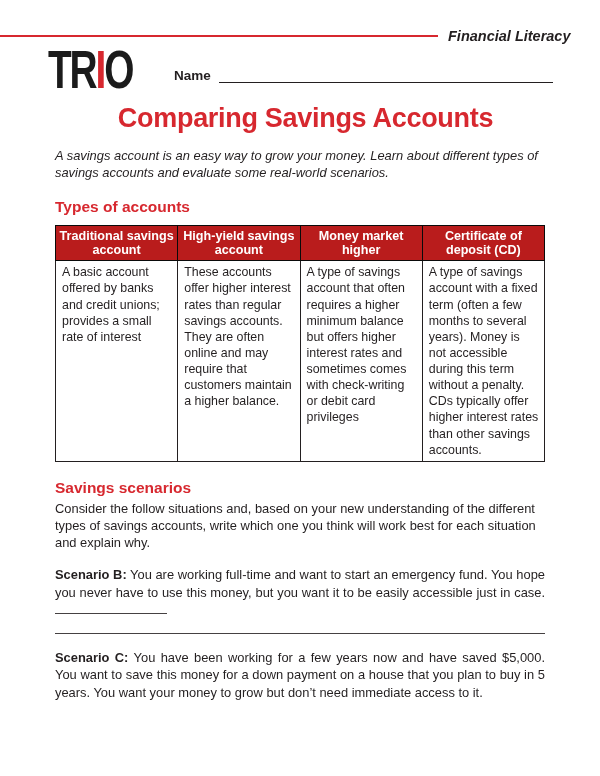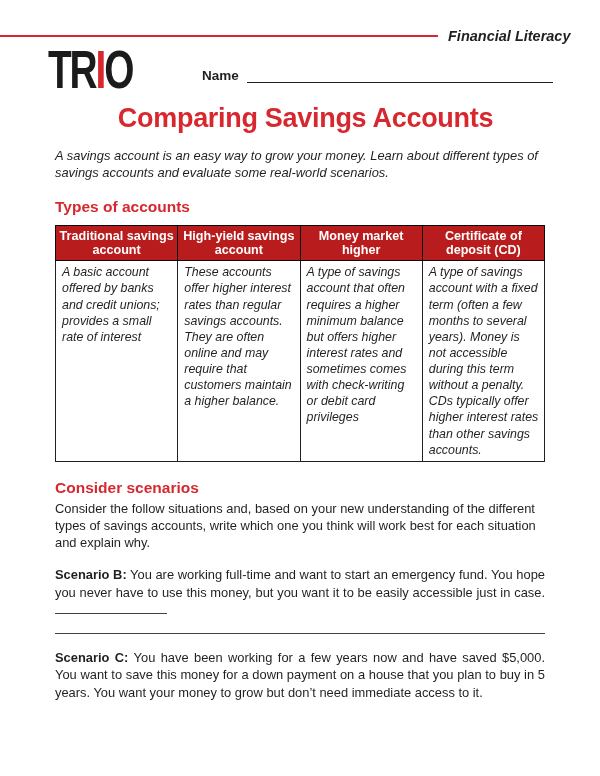--- a/index.html
+++ b/index.html
@@ -17,38 +17,38 @@
   .topbar{position:absolute;top:28px;left:0;width:100%;display:flex;align-items:center;}
   .topbar-rule{width:438px;height:2px;background:var(--red);}
   .topbar-label{margin-left:10px;font-size:14.5px;font-weight:bold;font-style:italic;white-space:nowrap;text-align:center;}
   
   .brand{display:flex;align-items:flex-end;margin:48px 47px 0 48px;gap:36px;}
   .logo{
     width:90px;font-size:54px;font-weight:bold;letter-spacing:-3px;line-height:.78;
     transform:scaleX(.72);transform-origin:left bottom;color:#1b1b1b;white-space:nowrap;
   }
   .logo .red{color:var(--red);}
-  .name-row{flex:1;display:flex;align-items:flex-end;margin-left:28px;padding-bottom:7px;}
+  .name-row{flex:1;display:flex;align-items:flex-end;padding-bottom:7px;}
   .name-label{font-size:13.5px;font-weight:bold;margin-right:8px;}
   .name-line{flex:1;border-bottom:1.5px solid var(--ink);height:2px;}
   
   .title{margin-top:13px;text-align:center;font-size:27px;font-weight:bold;color:var(--red);letter-spacing:-.3px;padding-left:11px;}
   .content{padding:0 55px;}
   .intro{margin-top:13px;font-style:italic;font-size:12.9px;line-height:1.32;}
   .section-heading{margin-top:17px;font-size:15.5px;font-weight:bold;color:var(--red);}
   .instruction{margin-top:3px;font-size:12.9px;line-height:1.33;}
   
   table{width:100%;border-collapse:collapse;margin-top:9px;}
   thead th{
     background:#b91c1c;color:#fff;font-weight:bold;font-size:12.6px;line-height:1.12;
     text-align:center;padding:3px 2px;border:1.4px solid #0a0a0a;
   }
   tbody td{
     width:25%;border:1.4px solid var(--ink);vertical-align:top;
-    padding:3px 5px 3px 6px;font-size:12.4px;line-height:1.3;height:172px;font-style:italic;
+    padding:3px 5px 3px 6px;font-size:12.4px;line-height:1.3;height:172px;
   }
   
   .scenario-text{margin-top:15px;font-size:12.9px;line-height:1.34;text-align:justify;}
   .fill{display:inline-block;border-bottom:1.4px solid var(--rule);height:11px;vertical-align:baseline;}
   .fill-a{width:138px}.fill-b{width:112px}
   .answer-line{border-bottom:1.4px solid var(--rule);height:1px;margin-top:15px;}
 </style>
 </head>
 <body>
 
@@ -87,21 +87,21 @@
       <tbody>
         <tr>
           <td>A basic account offered by banks and credit unions; provides a small rate of interest</td>
           <td>These accounts offer higher interest rates than regular savings accounts. They are often online and may require that customers maintain a higher balance.</td>
           <td>A type of savings account that often requires a higher minimum balance but offers higher interest rates and sometimes comes with check-writing or debit card privileges</td>
           <td>A type of savings account with a fixed term (often a few months to several years). Money is not accessible during this term without a penalty. CDs typically offer higher interest rates than other savings accounts.</td>
         </tr>
       </tbody>
     </table>
 
-    <h2 class="section-heading">Consider scenarios</h2>
+    <h2 class="section-heading">Savings scenarios</h2>
     <p class="instruction">Consider the follow situations and, based on your new understanding of the different types of savings accounts, write which one you think will work best for each situation and explain why.</p>
 
 
     <div>
       <p class="scenario-text"><strong>Scenario B:</strong> <span>You are working full-time and want to start an emergency fund. You hope you never have to use this money, but you want it to be easily accessible just in case.</span> <span class="fill fill-b"></span></p>
       <div class="answer-line"></div>
     </div>
 
     <div>
       <p class="scenario-text"><strong>Scenario C:</strong> <span>You have been working for a few years now and have saved $5,000. You want to save this money for a down payment on a house that you plan to buy in 5 years. You want your money to grow but don’t need immediate access to it.</span> </p>

